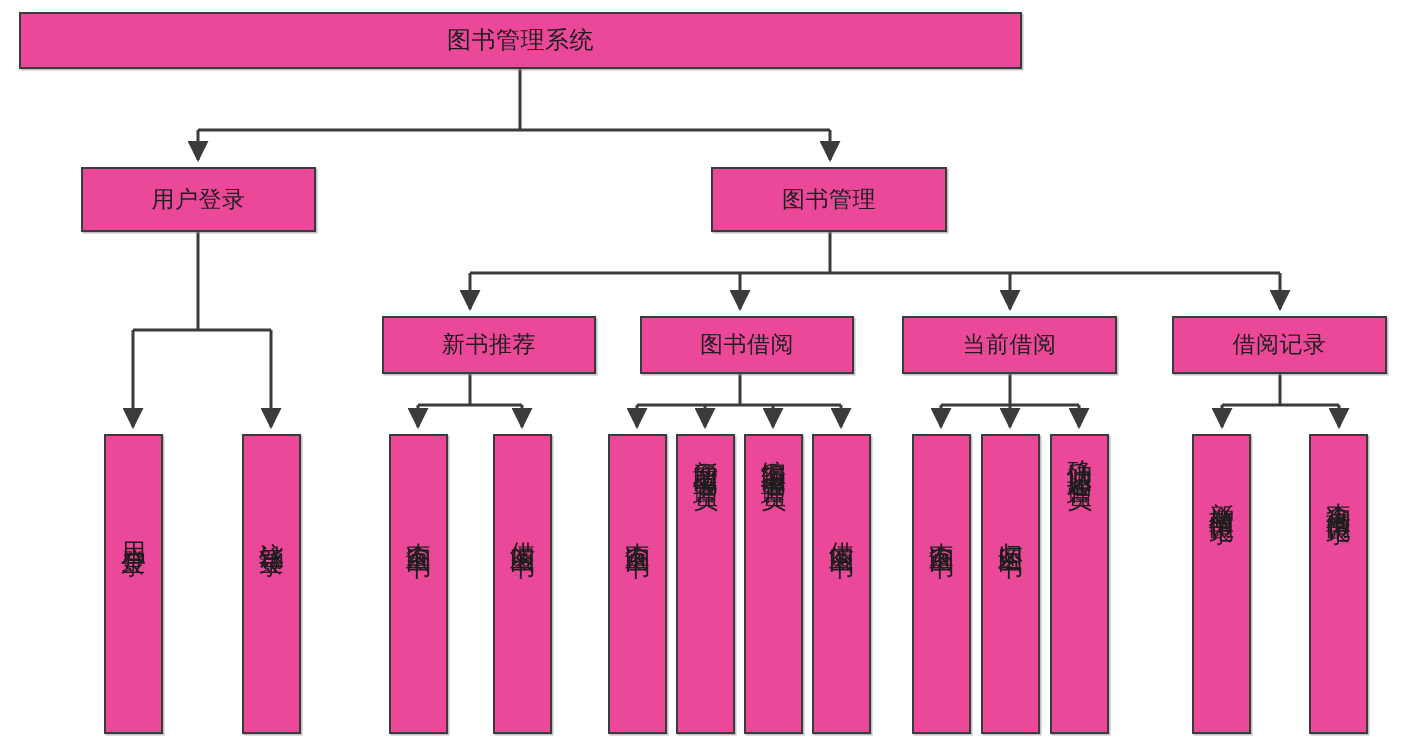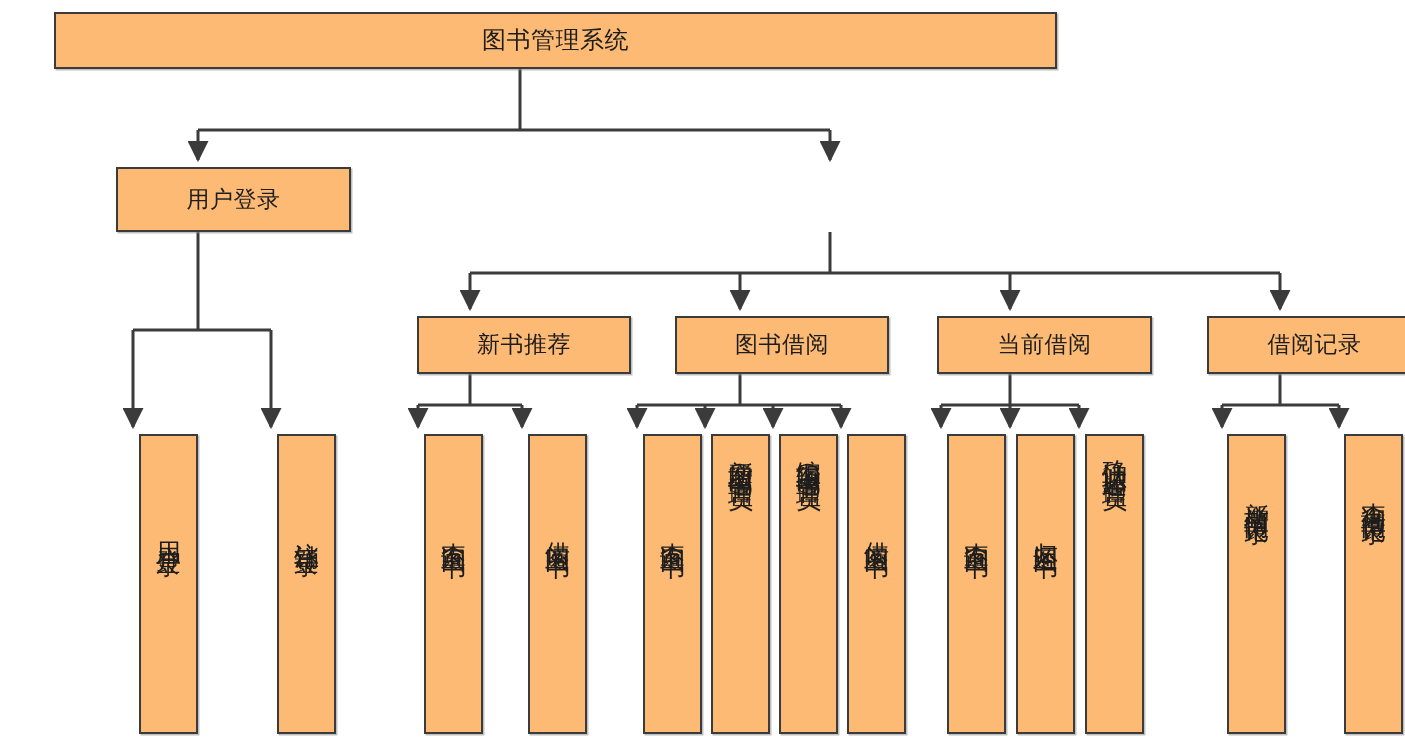--- a/index.html
+++ b/index.html
@@ -9,27 +9,26 @@
     background:#ffffff;
     font-family:"DejaVu Sans","Liberation Sans",sans-serif;
     overflow:hidden;
   }
   #diagram-root{position:relative;width:1405px;height:747px;}
   svg#wires{position:absolute;left:0;top:0;width:1405px;height:747px;}
 
   .node{
     position:absolute;
     box-sizing:border-box;
-    background:#fdba74;
+    background:#ec4899;
     border:2px solid #3b3b3b;
     display:flex;
     align-items:center;
     justify-content:center;
     box-shadow:1.5px 1.5px 0 rgba(140,140,140,0.55);
-    margin-left:35px;
   }
   .node .label{
     color:#1d1d1d;
     line-height:1.18;
     text-align:center;
     letter-spacing:0.5px;
   }
   .node-root .label{font-size:24px;}
   .node-l2 .label{font-size:23px;}
   .node-l3 .label{font-size:23px;}
@@ -114,20 +113,23 @@
     </g>
   </svg>
 
   <div class="node node-root" style="left:19px;top:12px;width:1003px;height:57px;">
     <span class="label">图书管理系统</span>
   </div>
 
   <div class="node node-l2" style="left:81px;top:167px;width:235px;height:65px;">
     <span class="label">用户登录</span>
   </div>
+  <div class="node node-l2" style="left:711px;top:167px;width:236px;height:65px;">
+    <span class="label">图书管理</span>
+  </div>
 
   <div class="node node-l3" style="left:382px;top:316px;width:214px;height:58px;">
     <span class="label">新书推荐</span>
   </div>
   <div class="node node-l3" style="left:640px;top:316px;width:214px;height:58px;">
     <span class="label">图书借阅</span>
   </div>
   <div class="node node-l3" style="left:1172px;top:316px;width:215px;height:58px;">
     <span class="label">借阅记录</span>
   </div>

